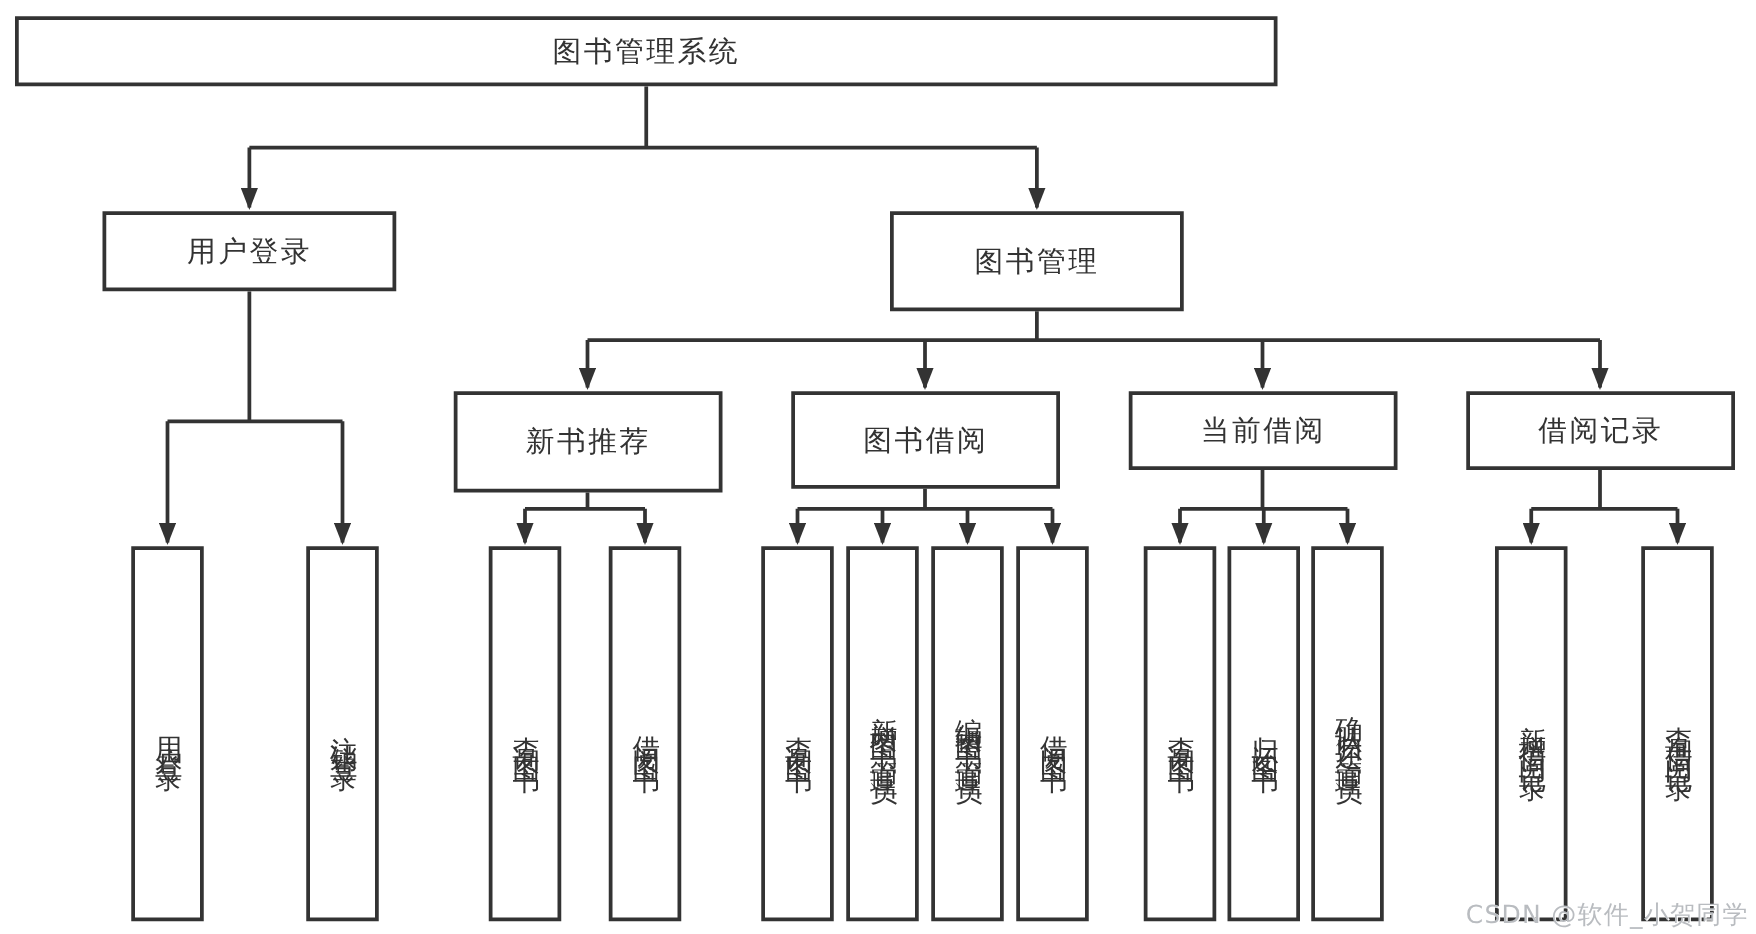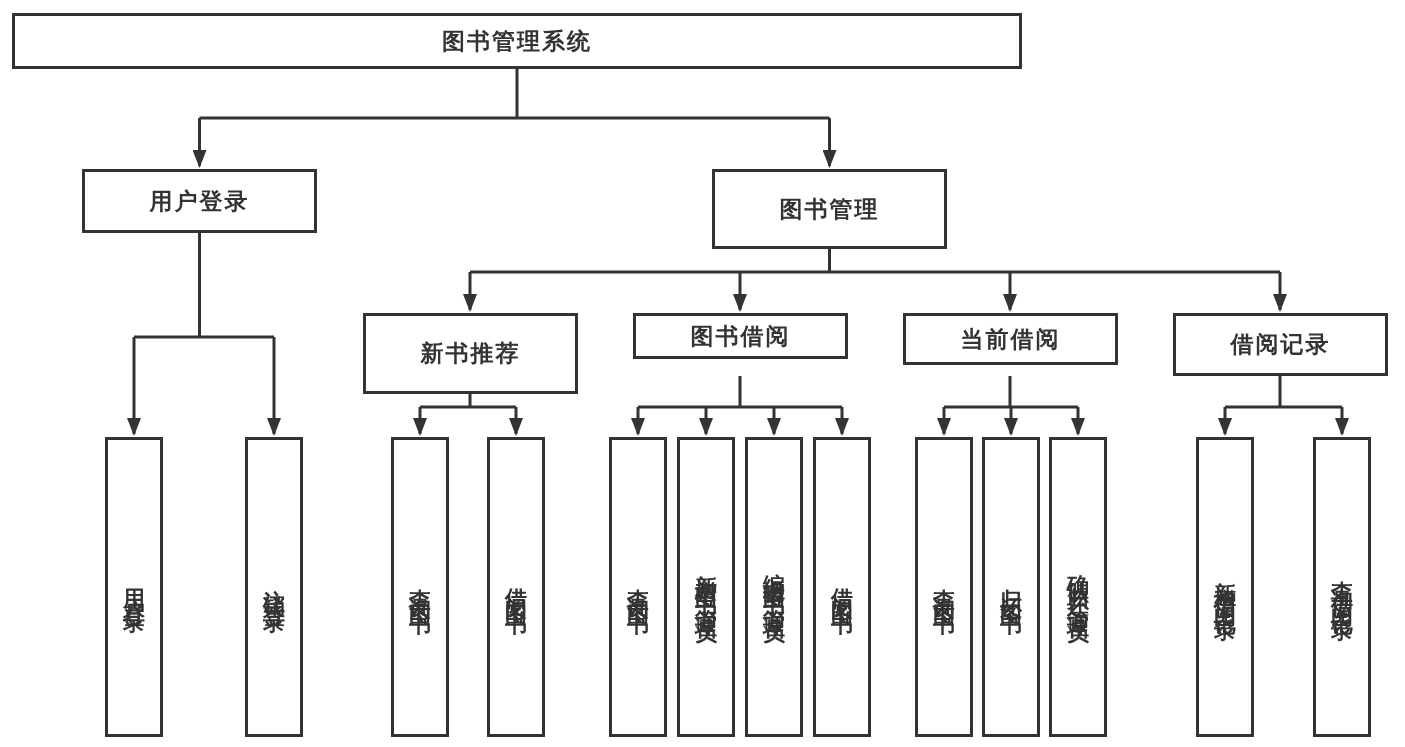--- a/index.html
+++ b/index.html
@@ -21,21 +21,20 @@
   .connectors { position: absolute; left: 0; top: 0; }
   .ln { stroke: var(--line); stroke-width: 3; fill: none; }
   .node {
     position: absolute;
     border: 3px solid var(--line);
     background: #ffffff;
     color: var(--text);
     display: flex;
     align-items: center;
     justify-content: center;
-    font-weight: bold;
   }
   .node.h { font-size: 23px; letter-spacing: 2px; }
   .node.v {
     writing-mode: vertical-rl;
     text-orientation: mixed;
     font-size: 22px;
     letter-spacing: 8px;
     line-height: 1;
   }
   .node.v.long { letter-spacing: 7px; }
@@ -97,35 +96,36 @@
     <path class="ln" d="M1225 407 V434" marker-end="url(#arr)"></path>
     <path class="ln" d="M1342 407 V434" marker-end="url(#arr)"></path>
   </svg>
 
   <div class="node h" style="left:12px; top:13px; width:1010px; height:56px;">图书管理系统</div>
 
   <div class="node h" style="left:82px; top:169px; width:235px; height:64px;">用户登录</div>
   <div class="node h" style="left:712px; top:169px; width:235px; height:80px;">图书管理</div>
 
   <div class="node h" style="left:363px; top:313px; width:215px; height:81px;">新书推荐</div>
-  <div class="node h" style="left:633px; top:313px; width:215px; height:46px;">图书借阅</div>
-  <div class="node h" style="left:903px; top:313px; width:215px; height:52px;">当前借阅</div>
+  <div class="node h" style="left:633px; top:313px; width:215px; height:78px;">图书借阅</div>
+  <div class="node h" style="left:903px; top:313px; width:215px; height:63px;">当前借阅</div>
   <div class="node h" style="left:1173px; top:313px; width:215px; height:63px;">借阅记录</div>
 
   <div class="node v" style="left:105px; top:437px; width:58px; height:300px;">用户登录</div>
   <div class="node v" style="left:245px; top:437px; width:58px; height:300px;">注销登录</div>
 
   <div class="node v" style="left:391px; top:437px; width:58px; height:300px;">查询图书</div>
   <div class="node v" style="left:487px; top:437px; width:58px; height:300px;">借阅图书</div>
 
   <div class="node v" style="left:609px; top:437px; width:58px; height:300px;">查询图书</div>
   <div class="node v long" style="left:677px; top:437px; width:58px; height:300px;">新增图书（管理员）</div>
   <div class="node v long" style="left:745px; top:437px; width:58px; height:300px;">编辑图书（管理员）</div>
   <div class="node v" style="left:813px; top:437px; width:58px; height:300px;">借阅图书</div>
 
   <div class="node v" style="left:915px; top:437px; width:58px; height:300px;">查询图书</div>
   <div class="node v" style="left:982px; top:437px; width:58px; height:300px;">归还图书</div>
   <div class="node v long" style="left:1049px; top:437px; width:58px; height:300px;">确认归还（管理员）</div>
 
   <div class="node v" style="left:1196px; top:437px; width:58px; height:300px;">新增借阅记录</div>
   <div class="node v" style="left:1313px; top:437px; width:58px; height:300px;">查询借阅记录</div>
 
+  <div class="watermark">CSDN @软件_小贺同学</div>
 </div>
 
 </body></html>

